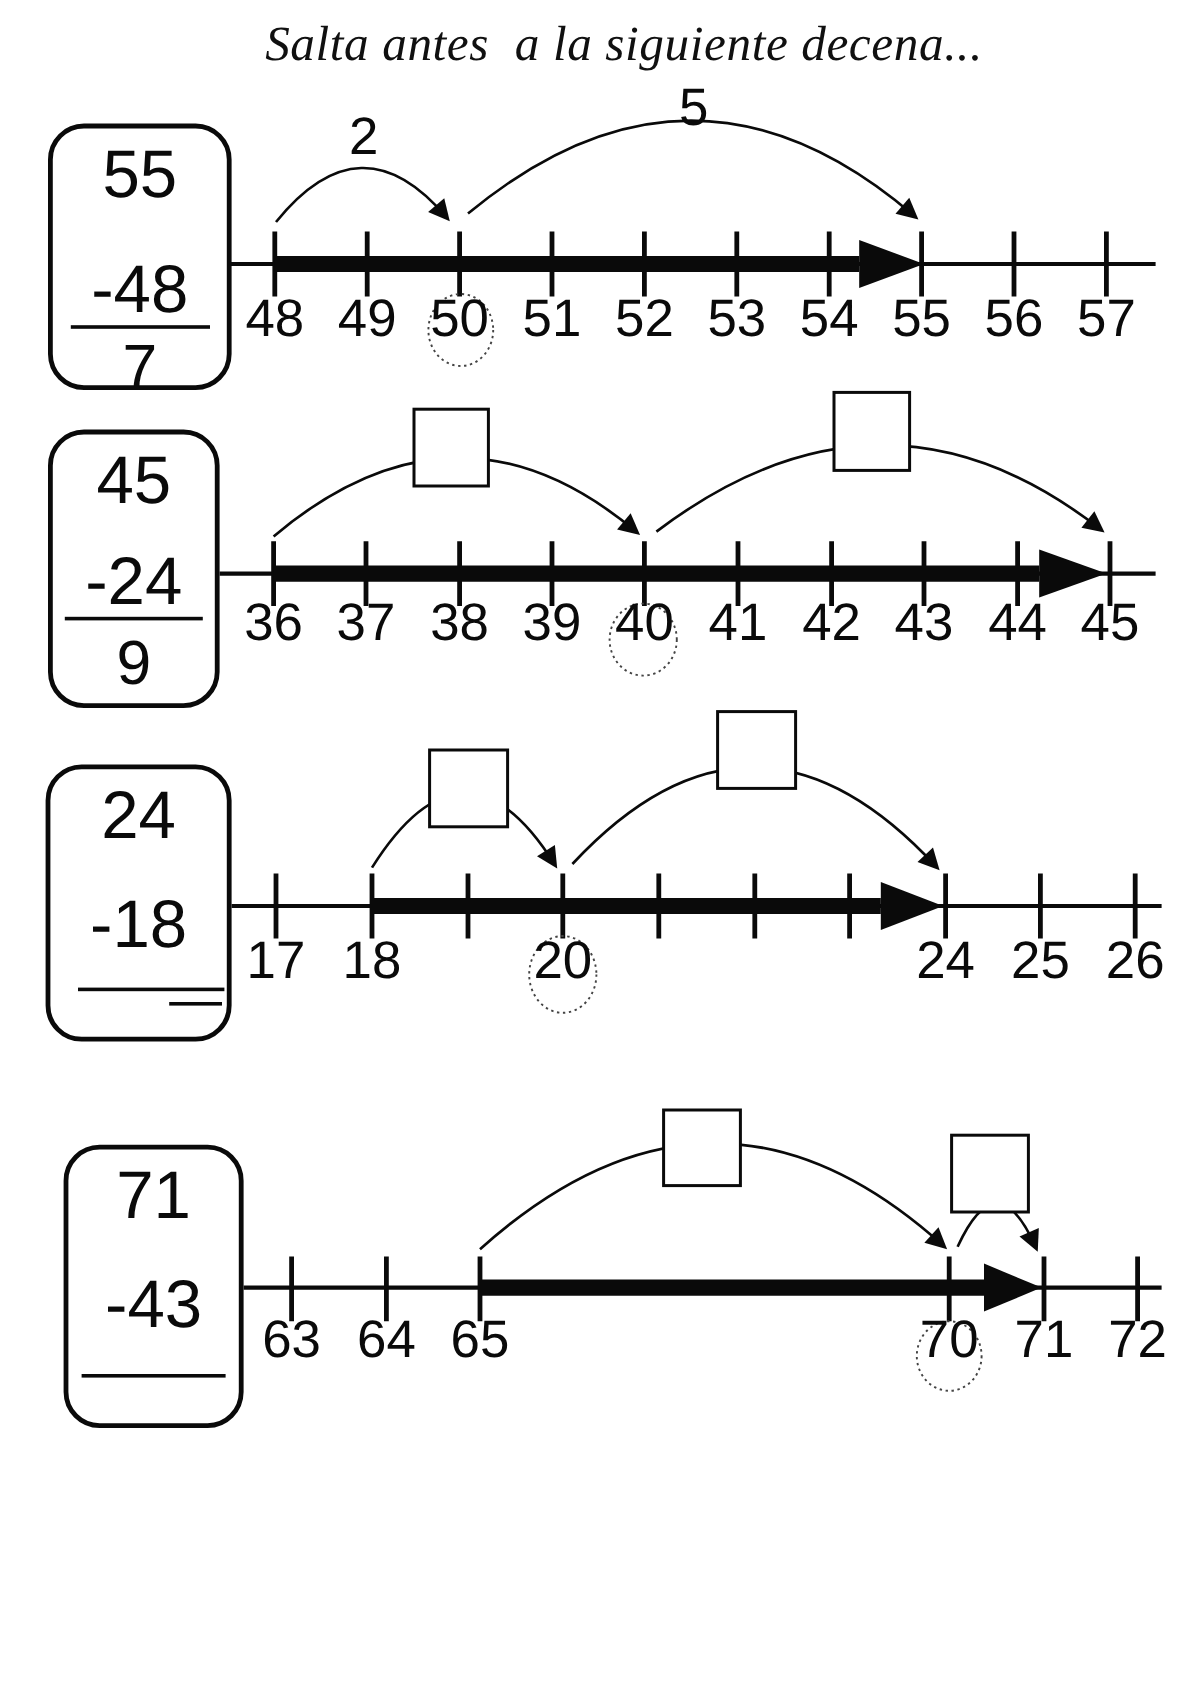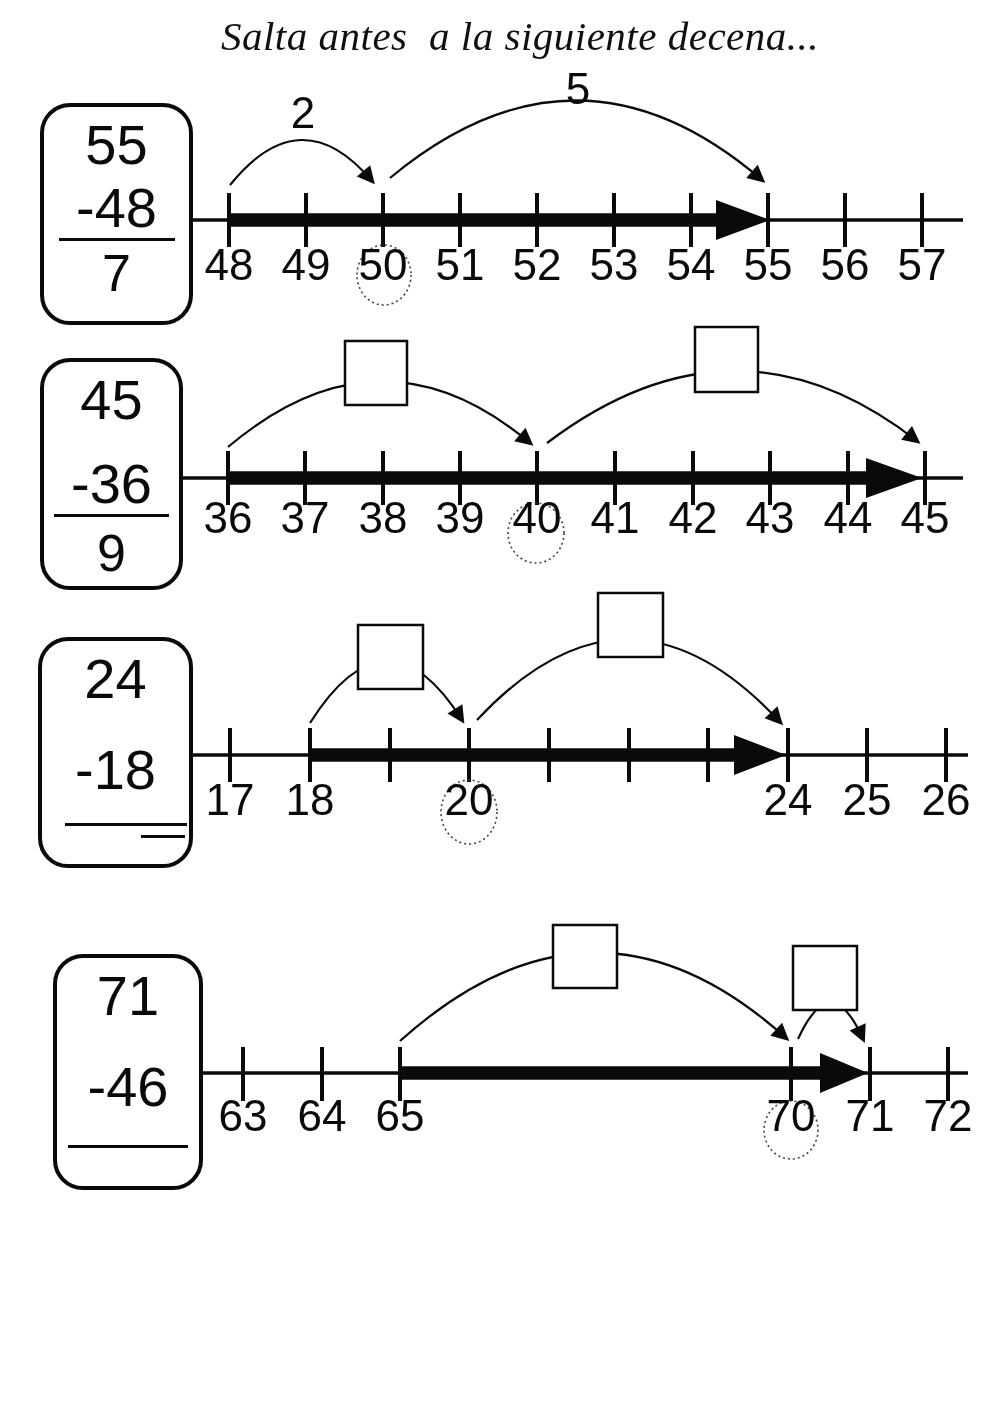--- a/index.html
+++ b/index.html
@@ -12,21 +12,21 @@
   svg text{font-family:"Liberation Sans",sans-serif;fill:#0a0a0a;}
   .tick-label{font-size:44px;}
   .jump-label{font-size:44px;}
   .card{position:absolute;background:#fff;border:4px solid #0a0a0a;border-radius:30px;
         box-sizing:border-box;display:flex;flex-direction:column;align-items:center;}
   .num{font-size:56px;line-height:1;}
   .answer{font-size:52px;line-height:1;}
   .answer-line{border-top:3.5px solid #0a0a0a;width:80%;}
   .answer-line-short{border-top:3.5px solid #0a0a0a;width:44px;align-self:flex-end;margin-right:4px;margin-top:9px;}
   .card1{left:40px;top:103px;width:153px;height:222px;}
-  .card1 .minuend{margin-top:10px}.card1 .subtrahend{margin-top:7px}
+  .card1 .minuend{margin-top:10px}.card1 .subtrahend{margin-top:40px}
   .card1 .answer-line{margin-top:2px;width:80%}.card1 .answer{margin-top:6px}
   .card2{left:40px;top:358px;width:143px;height:232px;}
   .card2 .minuend{margin-top:10px}.card2 .subtrahend{margin-top:28px}
   .card2 .answer-line{margin-top:2px;width:85%}.card2 .answer{margin-top:10px}
   .card3{left:38px;top:637px;width:155px;height:231px;}
   .card3 .minuend{margin-top:10px}.card3 .subtrahend{margin-top:35px}
   .card3 .answer-line{margin-top:25px;width:83%;align-self:flex-end;margin-right:2px}
   .card4{left:53px;top:954px;width:150px;height:236px;}
   .card4 .minuend{margin-top:10px}.card4 .subtrahend{margin-top:35px}
   .card4 .answer-line{margin-top:30px;width:84%}
@@ -132,33 +132,33 @@
 
   <div class="card card1">
     <div class="num minuend">55</div>
     <div class="num subtrahend">-48</div>
     <div class="answer-line"></div>
     <div class="num answer">7</div>
   </div>
 
   <div class="card card2">
     <div class="num minuend">45</div>
-    <div class="num subtrahend">-36</div>
+    <div class="num subtrahend">-24</div>
     <div class="answer-line"></div>
     <div class="num answer">9</div>
   </div>
 
   <div class="card card3">
     <div class="num minuend">24</div>
     <div class="num subtrahend">-18</div>
     <div class="answer-line"></div>
     <div class="answer-line-short"></div>
     <div class="num answer"></div>
   </div>
 
   <div class="card card4">
     <div class="num minuend">71</div>
-    <div class="num subtrahend">-46</div>
+    <div class="num subtrahend">-43</div>
     <div class="answer-line"></div>
     <div class="num answer"></div>
   </div>
 
 </div>
 
 </body></html>

